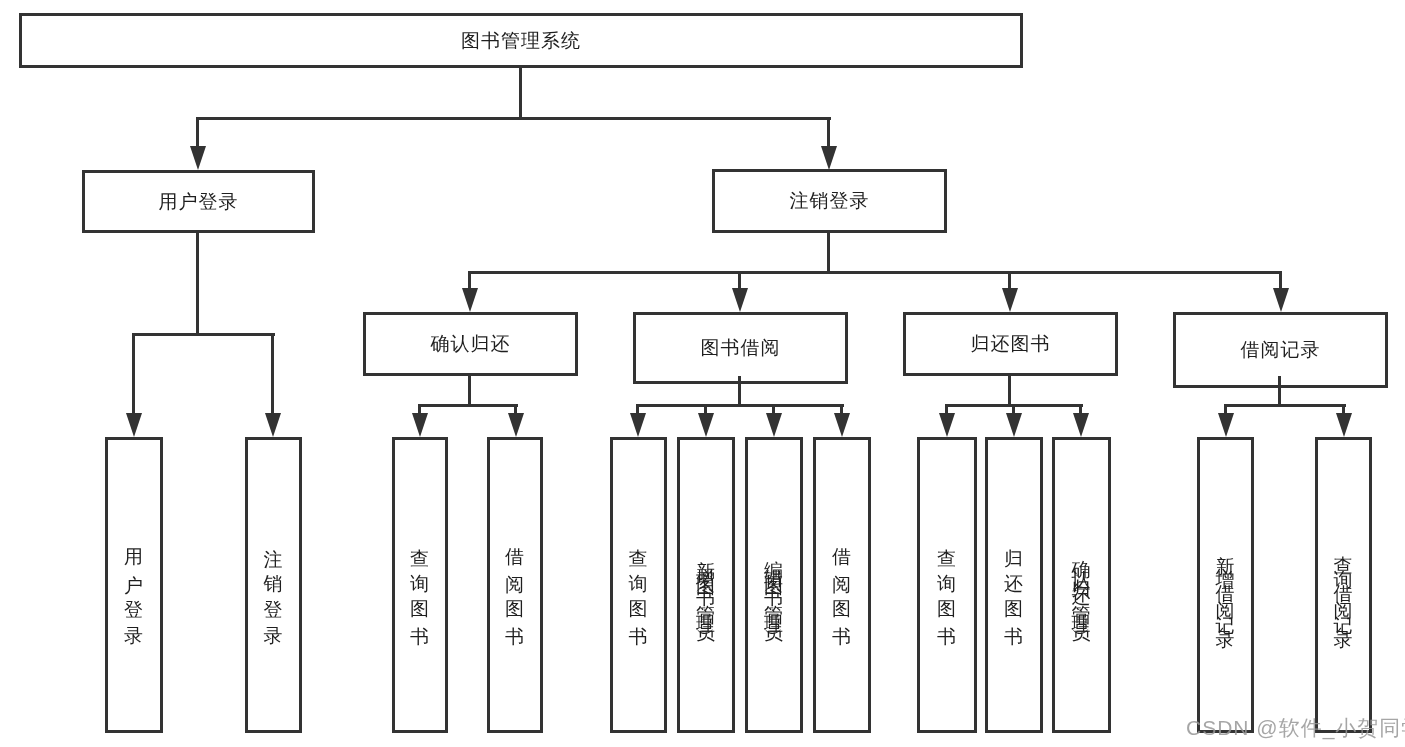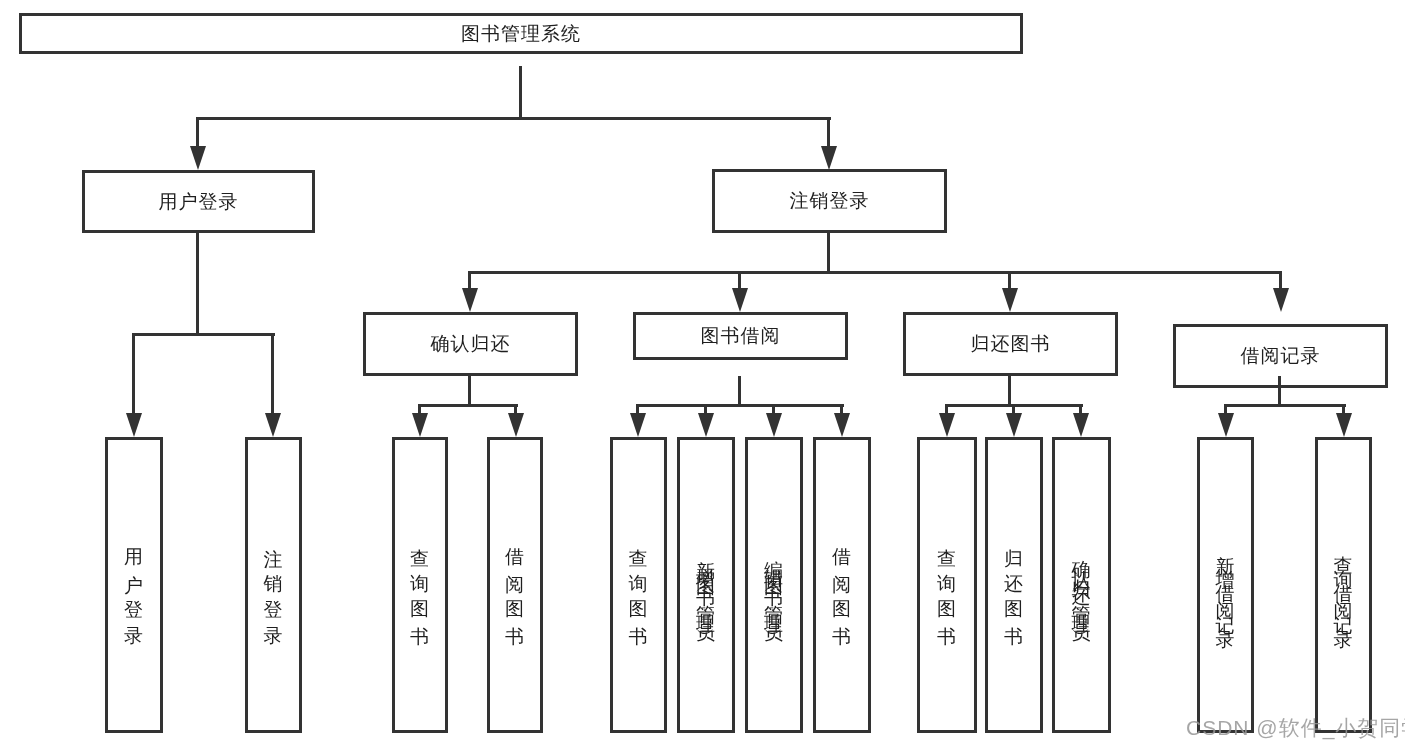--- a/index.html
+++ b/index.html
@@ -32,21 +32,21 @@
   .watermark {
     position:absolute; font-size:21px; letter-spacing:1px;
     color:rgba(150,150,150,0.85); white-space:nowrap;
   }
 </style>
 </head>
 <body>
 
 <div class="canvas" style="--line: #333333; --text: #1f1f1f; --boxbg: #ffffff;">
 
-  <div class="node h" style="left:19px;top:13px;width:1004px;height:41px">
+  <div class="node h" style="left:19px;top:13px;width:1004px;height:55px">
     <span>图书管理系统</span>
   </div>
 
   <div class="vline" style="left:519px;top:66px;height:52px"></div>
   <div class="hline" style="left:196px;top:117px;width:635px"></div>
   <div class="vline" style="left:196px;top:117px;height:32px"></div>
   <div class="arrow" style="left:190px;top:146px"></div>
   <div class="vline" style="left:827px;top:117px;height:32px"></div>
   <div class="arrow" style="left:821px;top:146px"></div>
 
@@ -71,27 +71,27 @@
   <div class="vline" style="left:738px;top:271px;height:20px"></div>
   <div class="arrow" style="left:732px;top:288px"></div>
   <div class="vline" style="left:1008px;top:271px;height:20px"></div>
   <div class="arrow" style="left:1002px;top:288px"></div>
   <div class="vline" style="left:1279px;top:271px;height:20px"></div>
   <div class="arrow" style="left:1273px;top:288px"></div>
 
   <div class="node h" style="left:363px;top:312px;width:215px;height:64px">
     <span>确认归还</span>
   </div>
-  <div class="node h" style="left:633px;top:312px;width:215px;height:48px">
+  <div class="node h" style="left:633px;top:312px;width:215px;height:72px">
     <span>图书借阅</span>
   </div>
   <div class="node h" style="left:903px;top:312px;width:215px;height:64px">
     <span>归还图书</span>
   </div>
-  <div class="node h" style="left:1173px;top:324px;width:215px;height:64px">
+  <div class="node h" style="left:1173px;top:312px;width:215px;height:76px">
     <span>借阅记录</span>
   </div>
 
   <div class="vline" style="left:468px;top:376px;height:30px"></div>
   <div class="hline" style="left:418px;top:404px;width:100px"></div>
   <div class="vline" style="left:418px;top:404px;height:12px"></div>
   <div class="arrow" style="left:412px;top:413px"></div>
   <div class="vline" style="left:514px;top:404px;height:12px"></div>
   <div class="arrow" style="left:508px;top:413px"></div>
 

